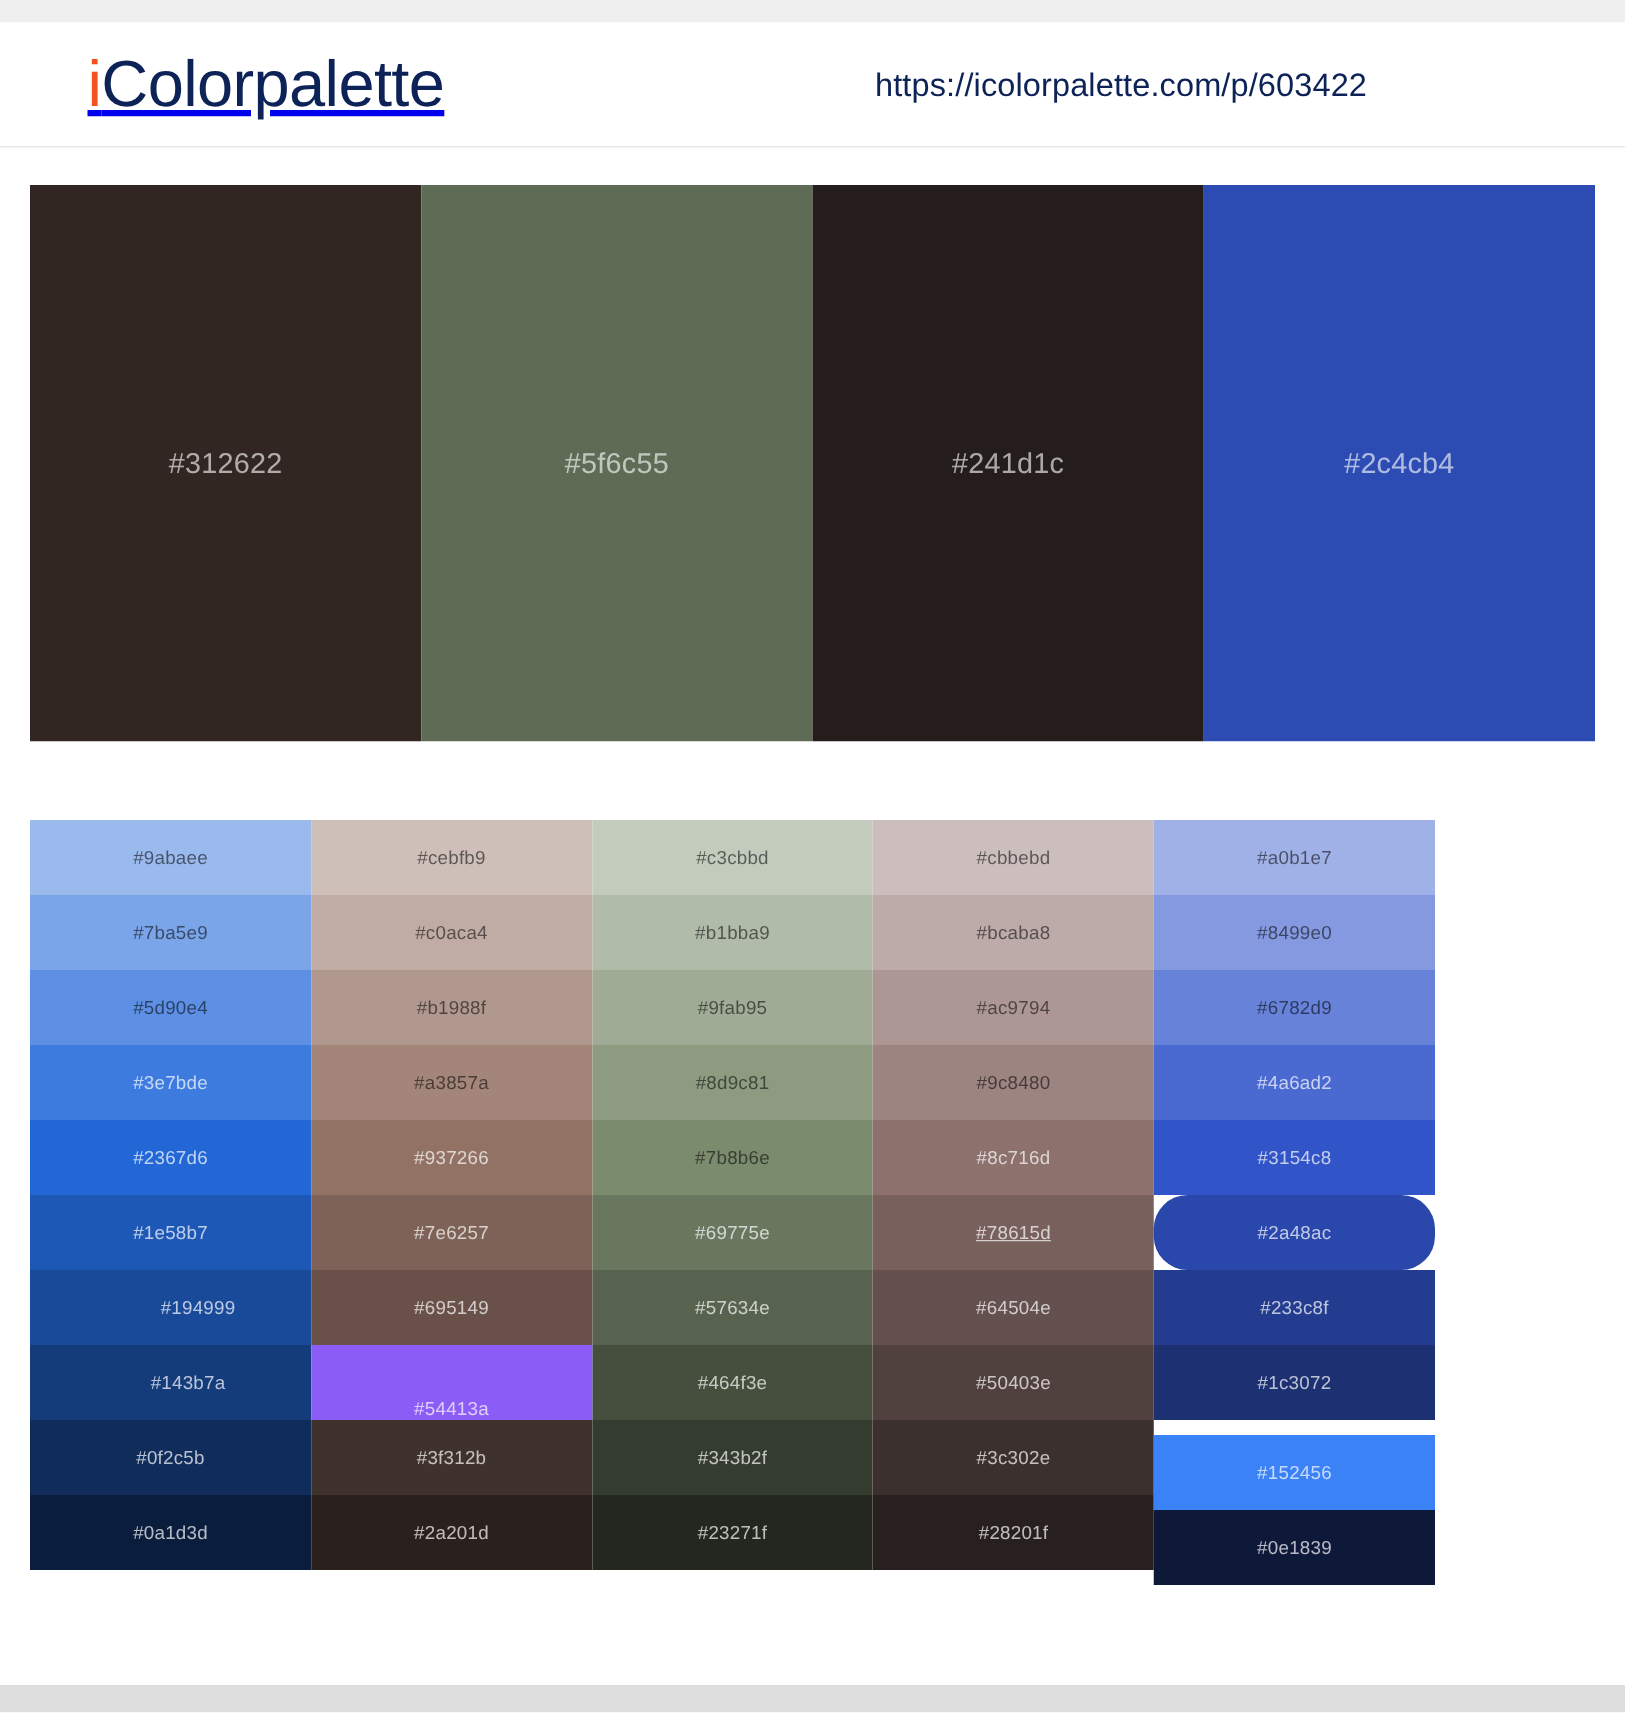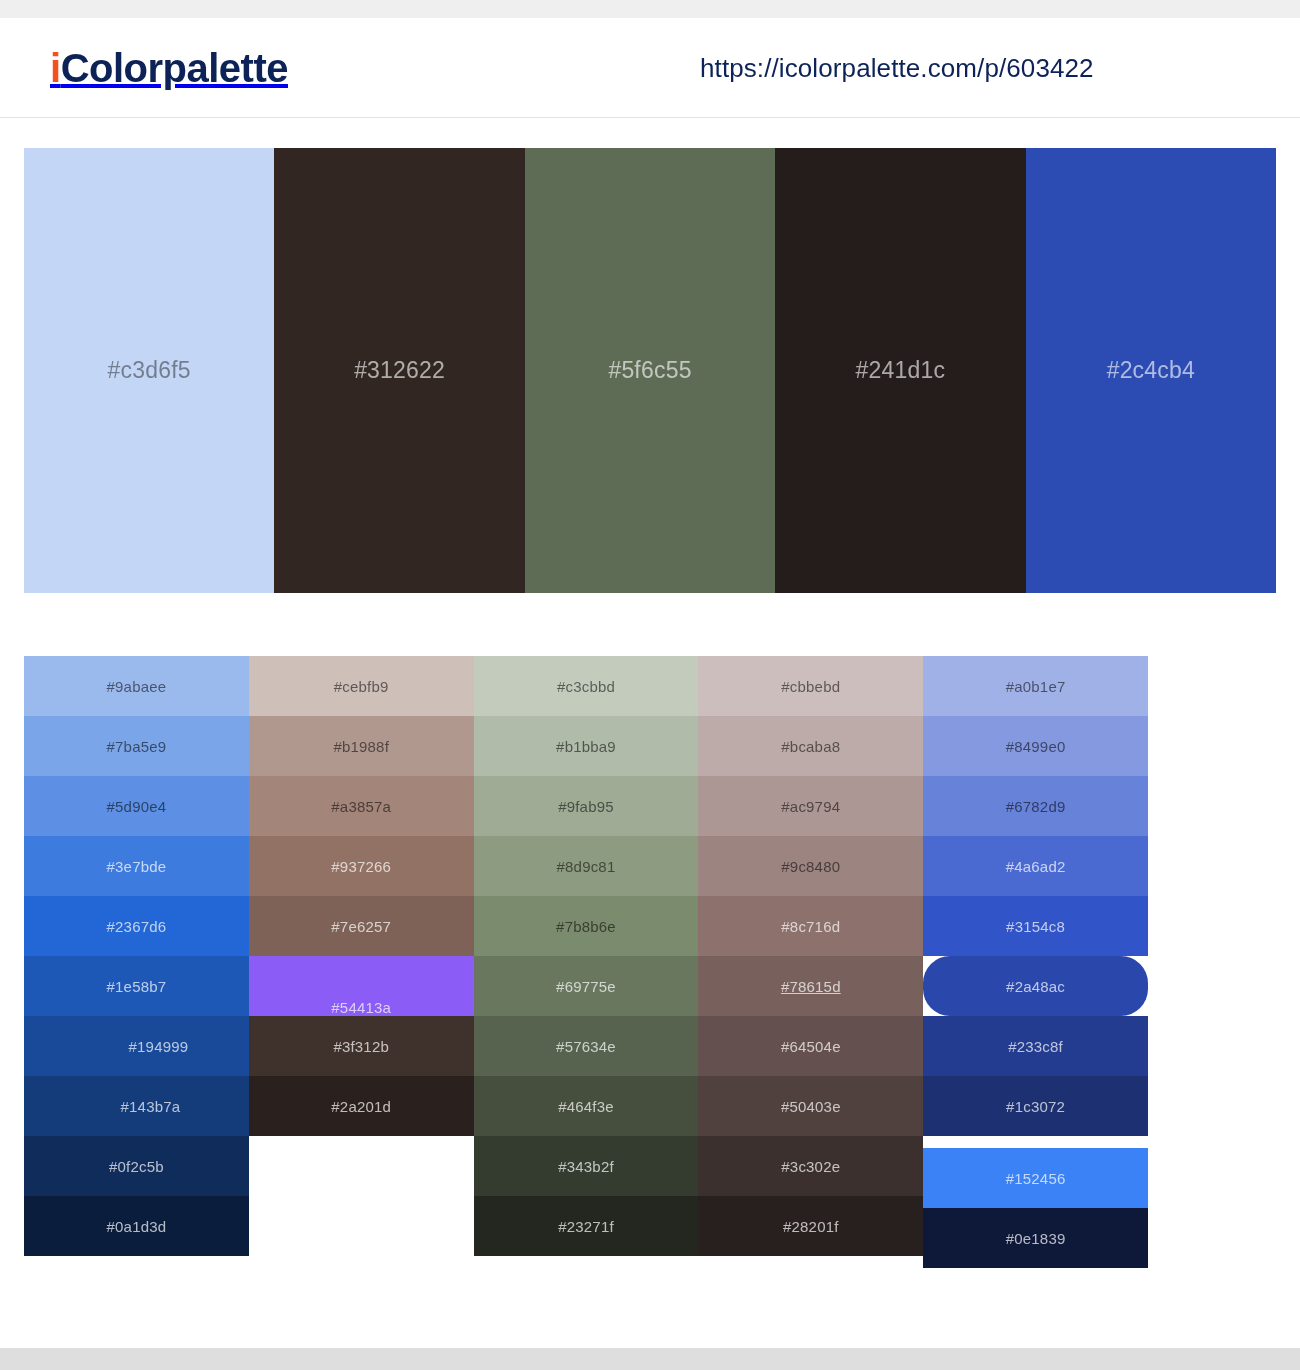--- a/index.html
+++ b/index.html
@@ -27,23 +27,23 @@
   .site-header {
     height: 100px;
     background: #ffffff;
     border-bottom: 1px solid #e2e2e2;
     box-sizing: border-box;
     display: flex;
     align-items: center;
     position: relative;
   }
   .logo {
-    margin-left: 50px;
-    font-size: 40px;
-    font-weight: bold;
+    margin-left: 70px;
+    font-size: 52px;
+    font-weight: normal;
     letter-spacing: -0.5px;
     line-height: 1;
     white-space: nowrap;
   }
   .logo .logo-i {
     color: #f4511e;
   }
   .logo .logo-rest {
     color: #0d2357;
   }
@@ -130,23 +130,20 @@
   <a class="logo" href="#">
     <span class="logo-i">i</span><span class="logo-rest">Colorpalette</span>
   </a>
   <div class="page-url">https://icolorpalette.com/p/603422</div>
 </header>
 
 <main>
 
   <section class="palette-wrap">
     <div class="palette-main" id="palette-main">
-        <div class="swatch light" style="background: rgb(195, 214, 245);">
-          <span class="hexlabel">#c3d6f5</span>
-        </div>
         <div class="swatch" style="background: rgb(49, 38, 34);">
           <span class="hexlabel">#312622</span>
         </div>
         <div class="swatch" style="background: rgb(95, 108, 85);">
           <span class="hexlabel">#5f6c55</span>
         </div>
         <div class="swatch" style="background: rgb(36, 29, 28);">
           <span class="hexlabel">#241d1c</span>
         </div>
         <div class="swatch" style="background: rgb(44, 76, 180);">
@@ -186,32 +183,38 @@
             <span>#0f2c5b</span>
           </div>
           <div class="shade-cell dark" style="background: rgb(10, 29, 61);">
             <span>#0a1d3d</span>
           </div>
         </div>
         <div class="shade-col">
           <div class="shade-cell light" style="background: rgb(206, 191, 185);">
             <span>#cebfb9</span>
           </div>
+          <div class="shade-cell light" style="background: rgb(192, 172, 164);">
+            <span>#c0aca4</span>
+          </div>
           <div class="shade-cell light" style="background: rgb(177, 152, 143);">
             <span>#b1988f</span>
           </div>
           <div class="shade-cell light" style="background: rgb(163, 133, 122);">
             <span>#a3857a</span>
           </div>
           <div class="shade-cell dark" style="background: rgb(147, 114, 102);">
             <span>#937266</span>
           </div>
           <div class="shade-cell dark" style="background: rgb(126, 98, 87);">
             <span>#7e6257</span>
           </div>
+          <div class="shade-cell dark" style="background: rgb(105, 81, 73);">
+            <span>#695149</span>
+          </div>
           <div class="shade-cell dark" style="background: #8b5cf6; align-items: flex-end;">
             <span>#54413a</span>
           </div>
           <div class="shade-cell dark" style="background: rgb(63, 49, 43);">
             <span>#3f312b</span>
           </div>
           <div class="shade-cell dark" style="background: rgb(42, 32, 29);">
             <span>#2a201d</span>
           </div>
         </div>

